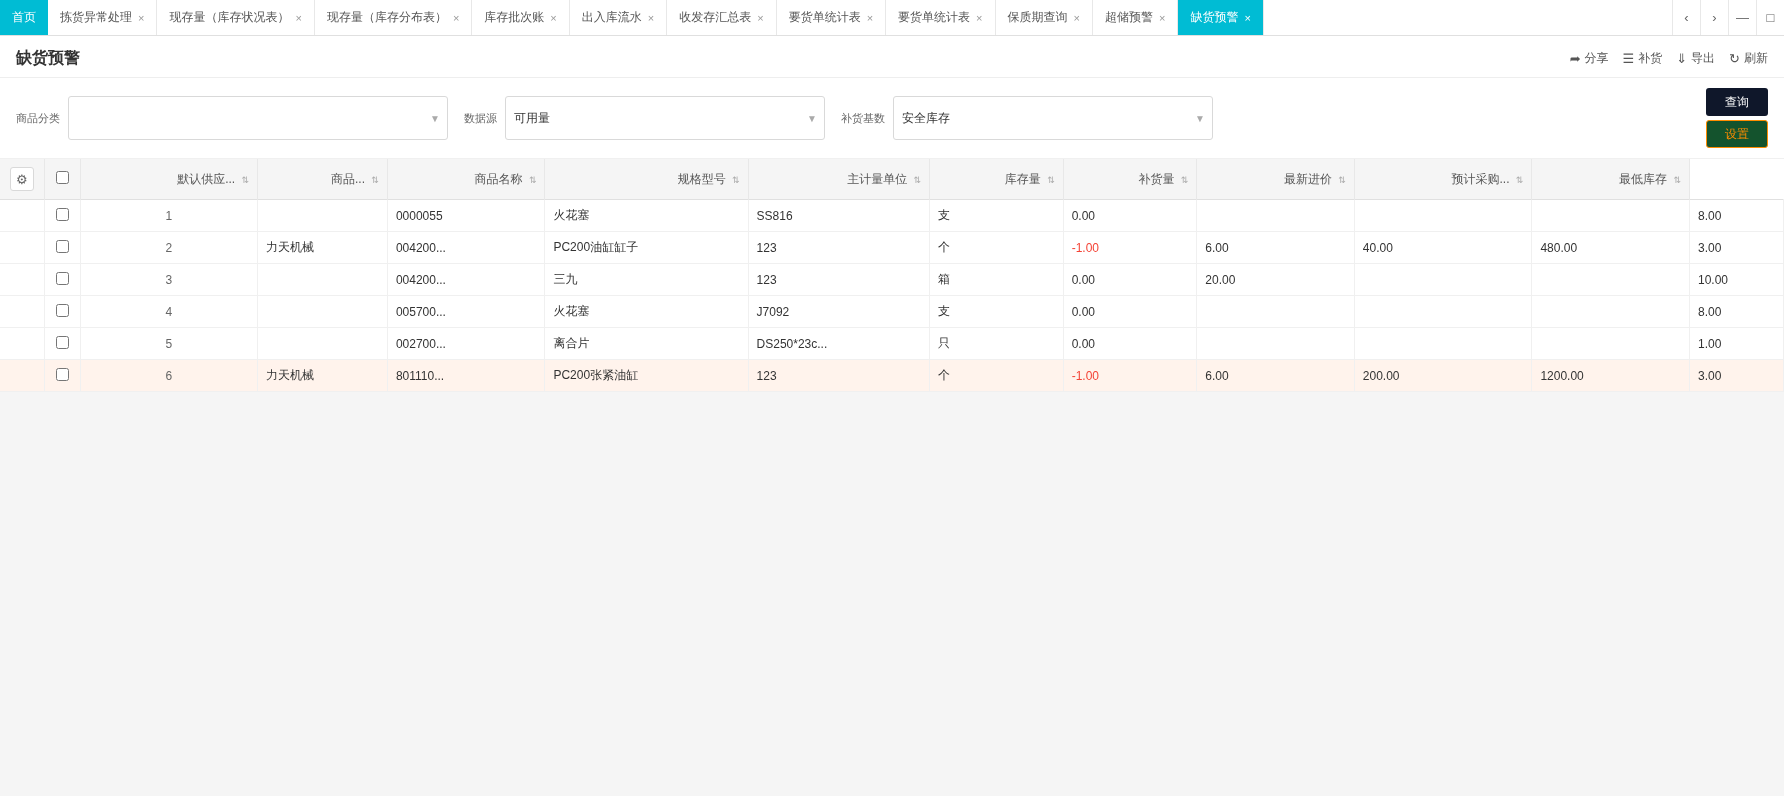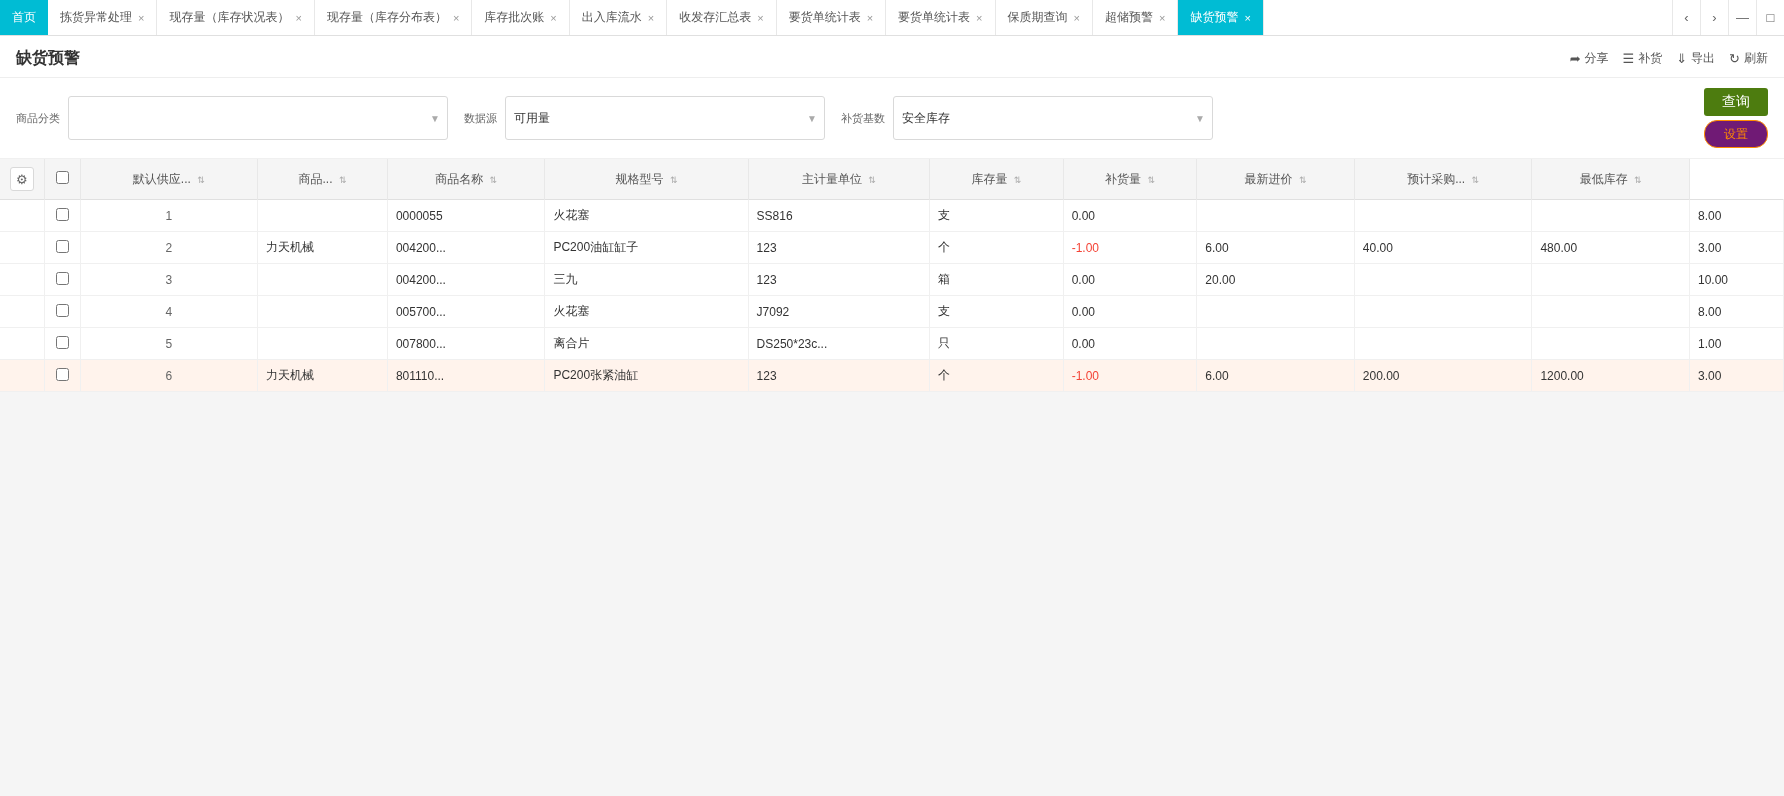--- a/index.html
+++ b/index.html
@@ -140,34 +140,34 @@
     .filter-select-large {
       min-width: 380px;
     }
     .filter-actions {
       margin-left: auto;
       display: flex;
       flex-direction: column;
       gap: 4px;
     }
     .btn-query {
-      background: #4d7c0f;
+      background: #0f172a;
       color: #fff;
       border: none;
       border-radius: 3px;
       padding: 5px 18px;
       cursor: pointer;
-      font-size: 14px;
+      font-size: 12px;
       height: 28px;
     }
     .btn-settings {
-      background: #701a75;
+      background: #14532d;
       color: #ff8c00;
       border: 1px solid #ff8c00;
-      border-radius: 13px;
+      border-radius: 3px;
       padding: 4px 18px;
       cursor: pointer;
       font-size: 12px;
       height: 28px;
     }
 
     
     .table-container {
       overflow-x: auto;
       margin: 0;
@@ -176,21 +176,21 @@
       width: 100%;
       border-collapse: collapse;
       font-size: 12px;
     }
     thead tr {
       background: #f5f5f5;
       border-bottom: 1px solid #e0e0e0;
     }
     thead th {
       padding: 8px 8px;
-      text-align: center;
+      text-align: right;
       font-weight: normal;
       color: #555;
       border-right: 1px solid #e8e8e8;
       white-space: nowrap;
       position: relative;
     }
     thead th .sort-icon {
       display: inline-block;
       margin-left: 3px;
       font-size: 9px;
@@ -469,21 +469,21 @@
     <td></td>
     <td>8.00</td>
   </tr>
           <tr>
     <td class="col-gear checkbox-cell"></td>
     <td class="col-checkbox checkbox-cell">
       <input type="checkbox" style="">
     </td>
     <td style="text-align:center;color:#666;">5</td>
     <td></td>
-    <td>007800...</td>
+    <td>002700...</td>
     <td>离合片</td>
     <td>DS250*23c...</td>
     <td>只</td>
     <td class="">0.00</td>
     <td></td>
     <td></td>
     <td></td>
     <td>1.00</td>
   </tr>
           <tr class="highlighted">

